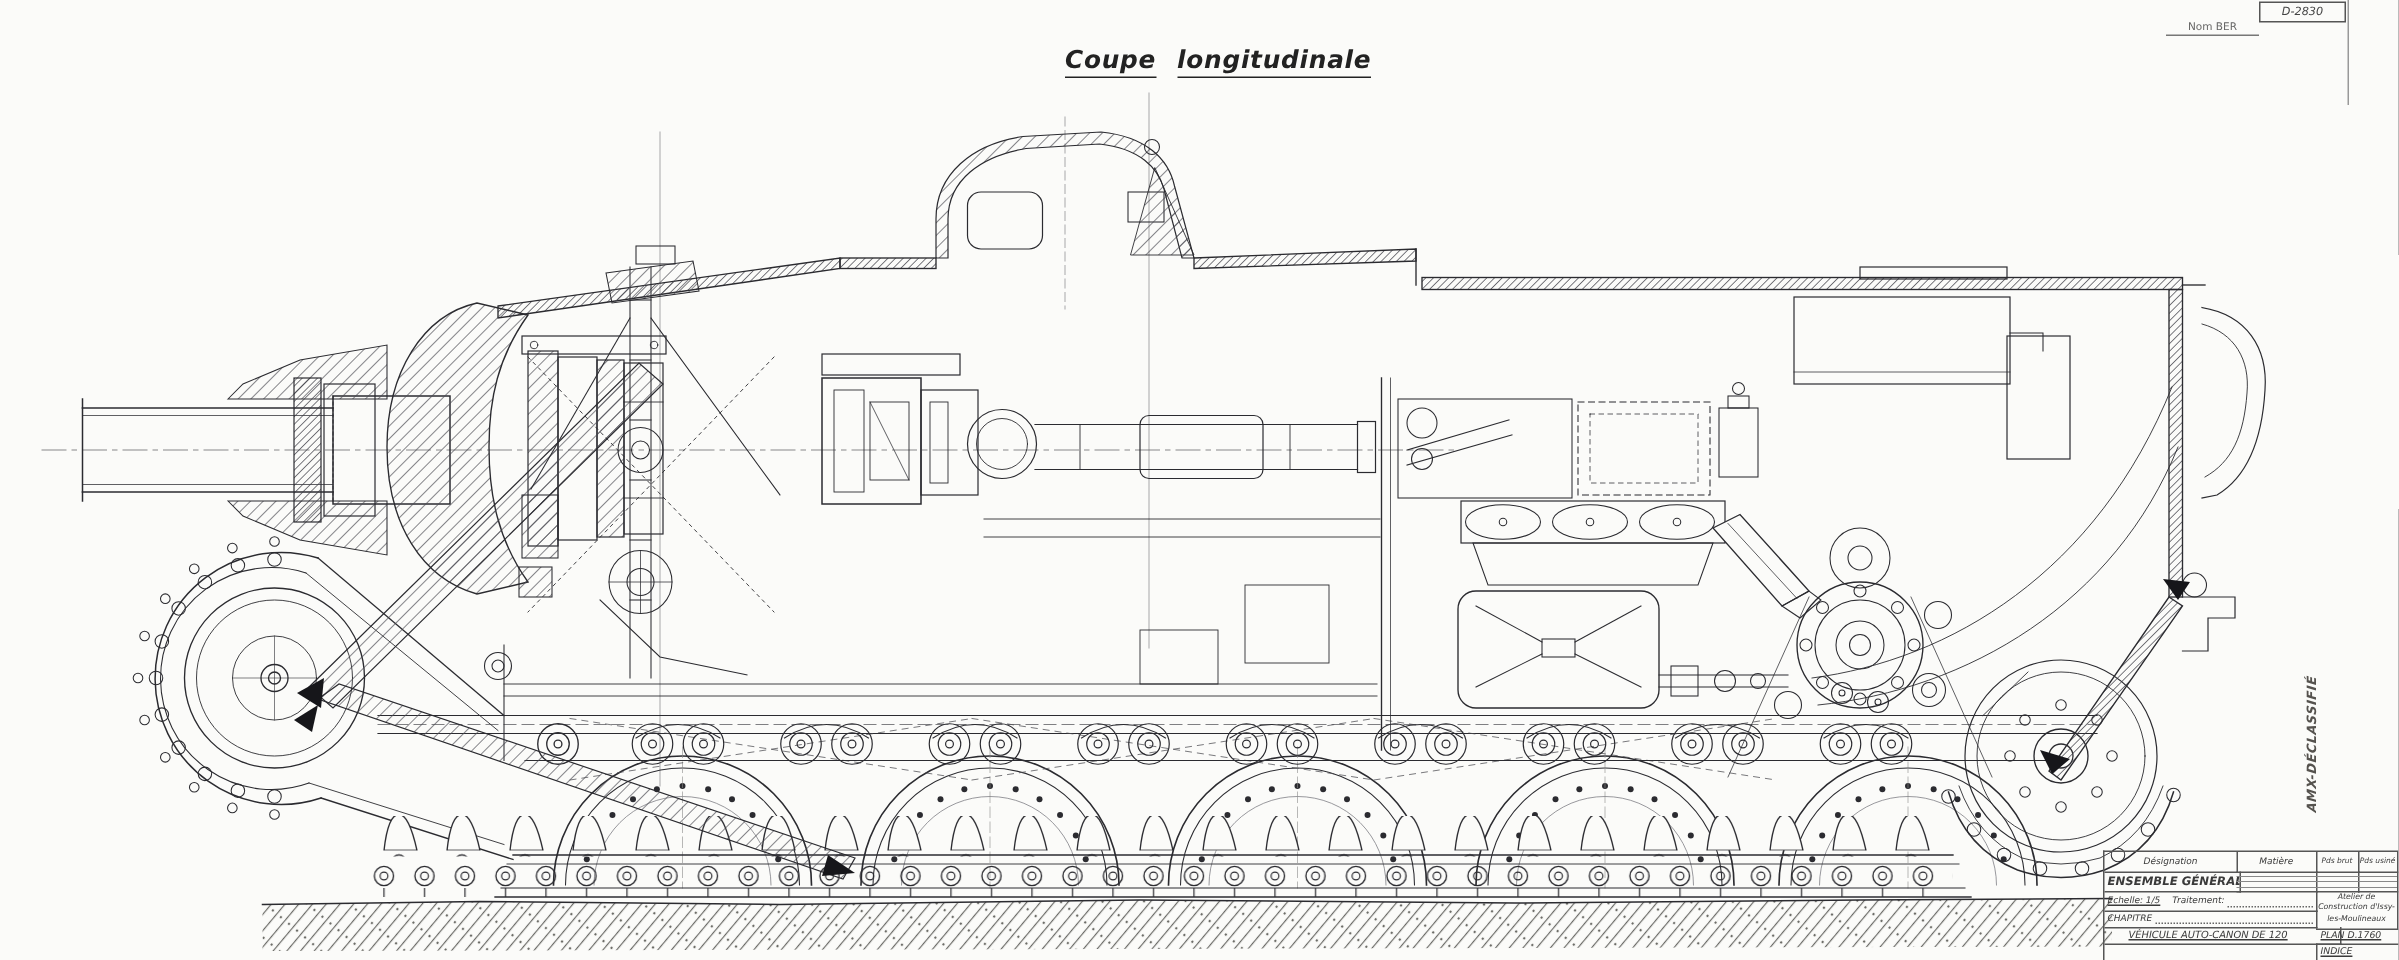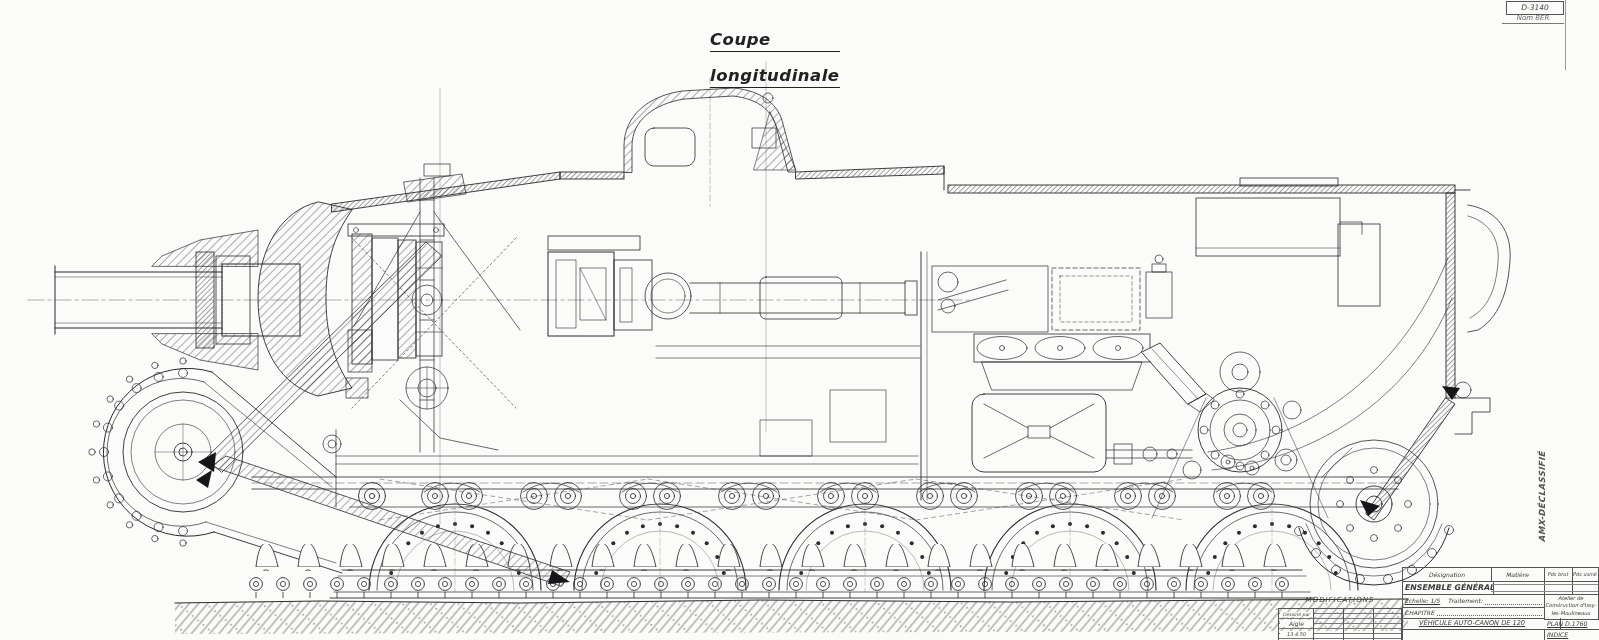--- a/index.html
+++ b/index.html
@@ -2,26 +2,26 @@
 <html><head>
 <meta charset="utf-8">
 <style>
   html,body{margin:0;padding:0;background:#888;}
   .sheet{position:relative;width:1599px;height:640px;background:#fbfbf9;overflow:hidden;
          font-family:"DejaVu Sans",sans-serif;color:#333;}
   .abs{position:absolute;}
   .drawing-svg{position:absolute;left:0;top:0;}
   
   .main-title{left:710px;top:30px;font-size:16.5px;font-style:italic;font-weight:600;
-              letter-spacing:.5px;color:#222;display:flex;gap:14px;flex-direction:column;}
+              letter-spacing:.5px;color:#222;display:flex;gap:14px;}
   .main-title span{border-bottom:1.3px solid #222;padding-bottom:2px;}
   
   .ref-box{left:1506px;top:1px;width:56px;height:12px;border:1px solid #555;
            font-size:7.5px;text-align:center;line-height:12px;color:#444;font-style:italic;}
-  .ref-nom{left:1502px;top:14px;width:62px;font-size:7px;font-style:italic;color:#666;
+  .ref-nom{left:1444px;top:14px;width:62px;font-size:7px;color:#666;
            border-bottom:1px solid #777;text-align:center;padding-bottom:1px;}
   .ref-vline{left:1565px;top:0;width:0;height:70px;border-left:1px solid #999;}
   
   .stamp{left:1537px;top:541px;transform:rotate(-90deg) skewX(-6deg);transform-origin:left top;
          font-size:8.5px;font-weight:bold;font-style:italic;letter-spacing:.4px;color:#55524e;white-space:nowrap;}
   
   .tb{left:1402px;top:567px;width:196px;height:72px;border-left:1px solid #555;border-top:1px solid #555;
       font-style:italic;color:#3a3a3a;}
   .tb .cell{position:absolute;border-right:1px solid #555;border-bottom:1px solid #555;overflow:hidden;}
   .hairlines{background:repeating-linear-gradient(to bottom,transparent 0,transparent 3px,#888 3px,#888 3.6px);}
@@ -423,21 +423,21 @@
         <polygon points="1368,516 1360,500 1380,506"></polygon>
       </g>
     </g>
   </svg>
 
   <div class="abs main-title">
     <span>Coupe</span>
     <span>longitudinale</span>
   </div>
 
-  <div class="abs ref-box">D-3140</div>
+  <div class="abs ref-box">D-2830</div>
   <div class="abs ref-nom">Nom  BER</div>
   <div class="abs ref-vline"></div>
 
   <div class="abs stamp">AMX-DÉCLASSIFIÉ</div>
 
   <div class="abs tb">
     <div class="cell" style="left:0;top:0;width:88px;height:13px;font-size:6px;text-align:center;line-height:13px;">Désignation</div>
     <div class="cell" style="left:88px;top:0;width:53px;height:13px;font-size:6px;text-align:center;line-height:13px;">Matière</div>
     <div class="cell" style="left:141px;top:0;width:28px;height:13px;font-size:5px;text-align:center;line-height:13px;">Pds brut</div>
     <div class="cell" style="left:169px;top:0;width:26px;height:13px;font-size:5px;text-align:center;line-height:13px;">Pds usiné</div>
@@ -459,25 +459,14 @@
       <span class="dotted-tail"></span>
     </div>
 
     <div class="cell" style="left:0;top:50px;width:141px;height:11px;font-size:6.6px;line-height:11px;padding-left:16px;white-space:nowrap;text-decoration:underline;">VÉHICULE AUTO-CANON DE 120</div>
     <div class="cell" style="left:141px;top:50px;width:54px;height:11px;font-size:6.2px;line-height:11px;padding-left:3px;text-decoration:underline;">PLAN D.1760</div>
 
     <div class="cell" style="left:0;top:61px;width:141px;height:11px;"></div>
     <div class="cell" style="left:141px;top:61px;width:54px;height:11px;font-size:6.2px;line-height:11px;padding-left:3px;text-decoration:underline;">INDICE</div>
   </div>
 
-  <div class="abs mods">
-    <div class="mods-header">MODIFICATIONS</div>
-    <div class="mods-grid">
-      <div class="mods-col" style="left:34px;"></div>
-      <div class="mods-col" style="left:64px;"></div>
-      <div class="mods-col" style="left:94px;"></div>
-      <div class="mods-label" style="top:3px;font-size:4.6px;">Dessiné par</div>
-      <div class="mods-label" style="top:11px;font-size:6px;">Aigle</div>
-      <div class="mods-label" style="top:22px;font-size:5px;">13.4.50</div>
-    </div>
-  </div>
 
 </div>
 
 </body></html>

